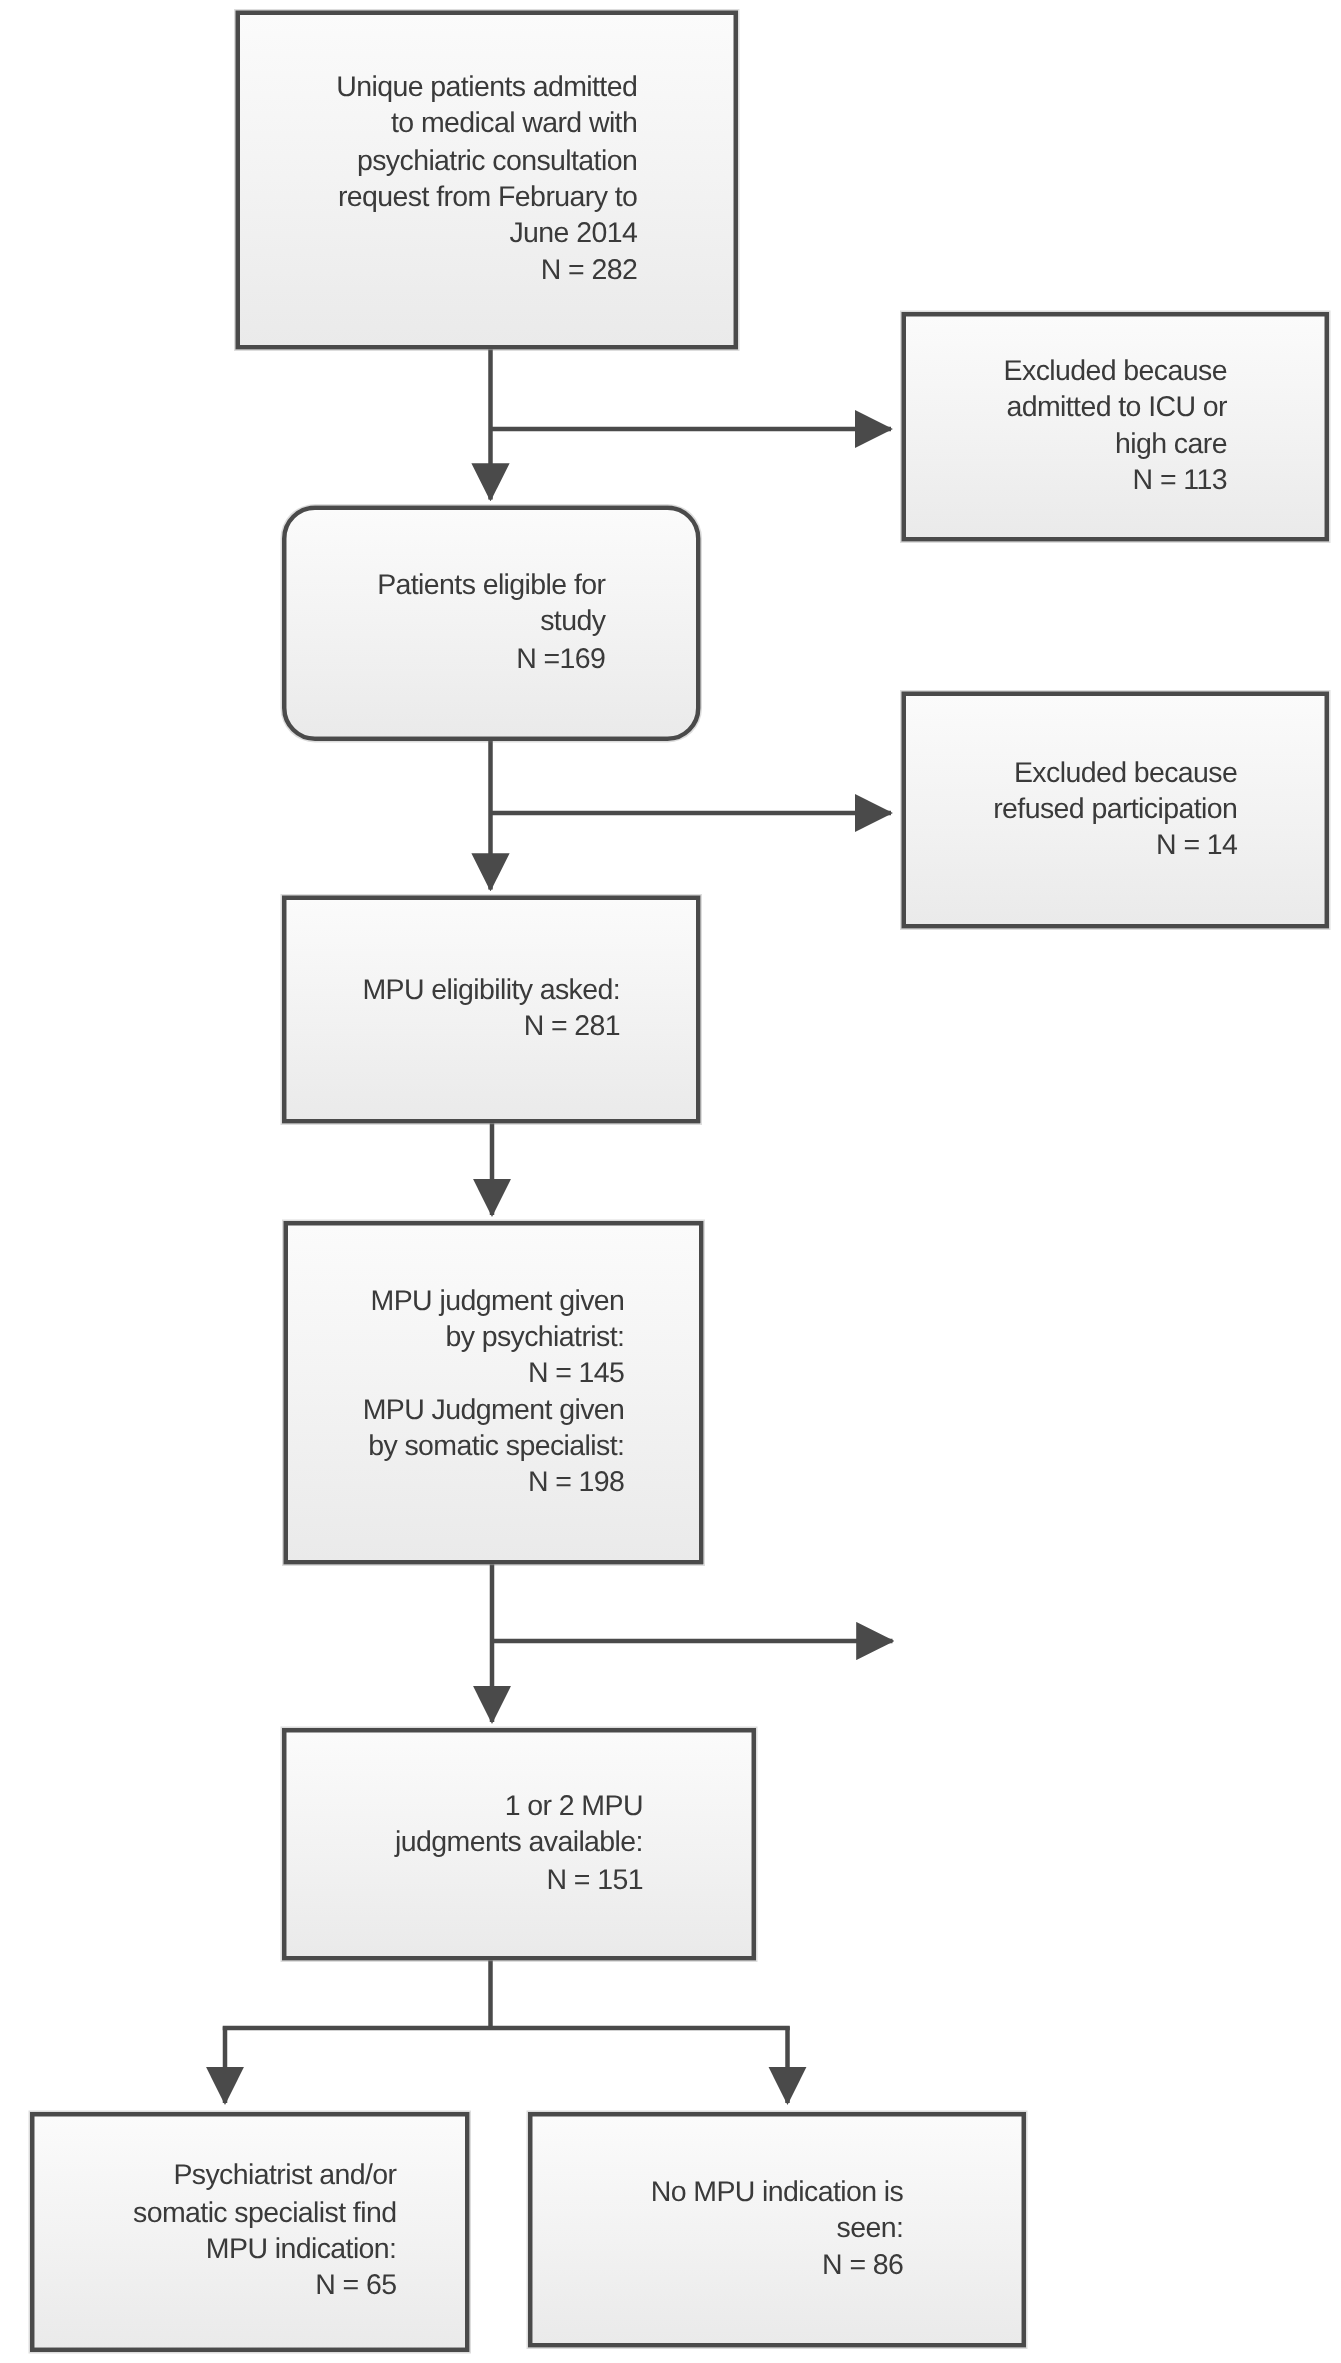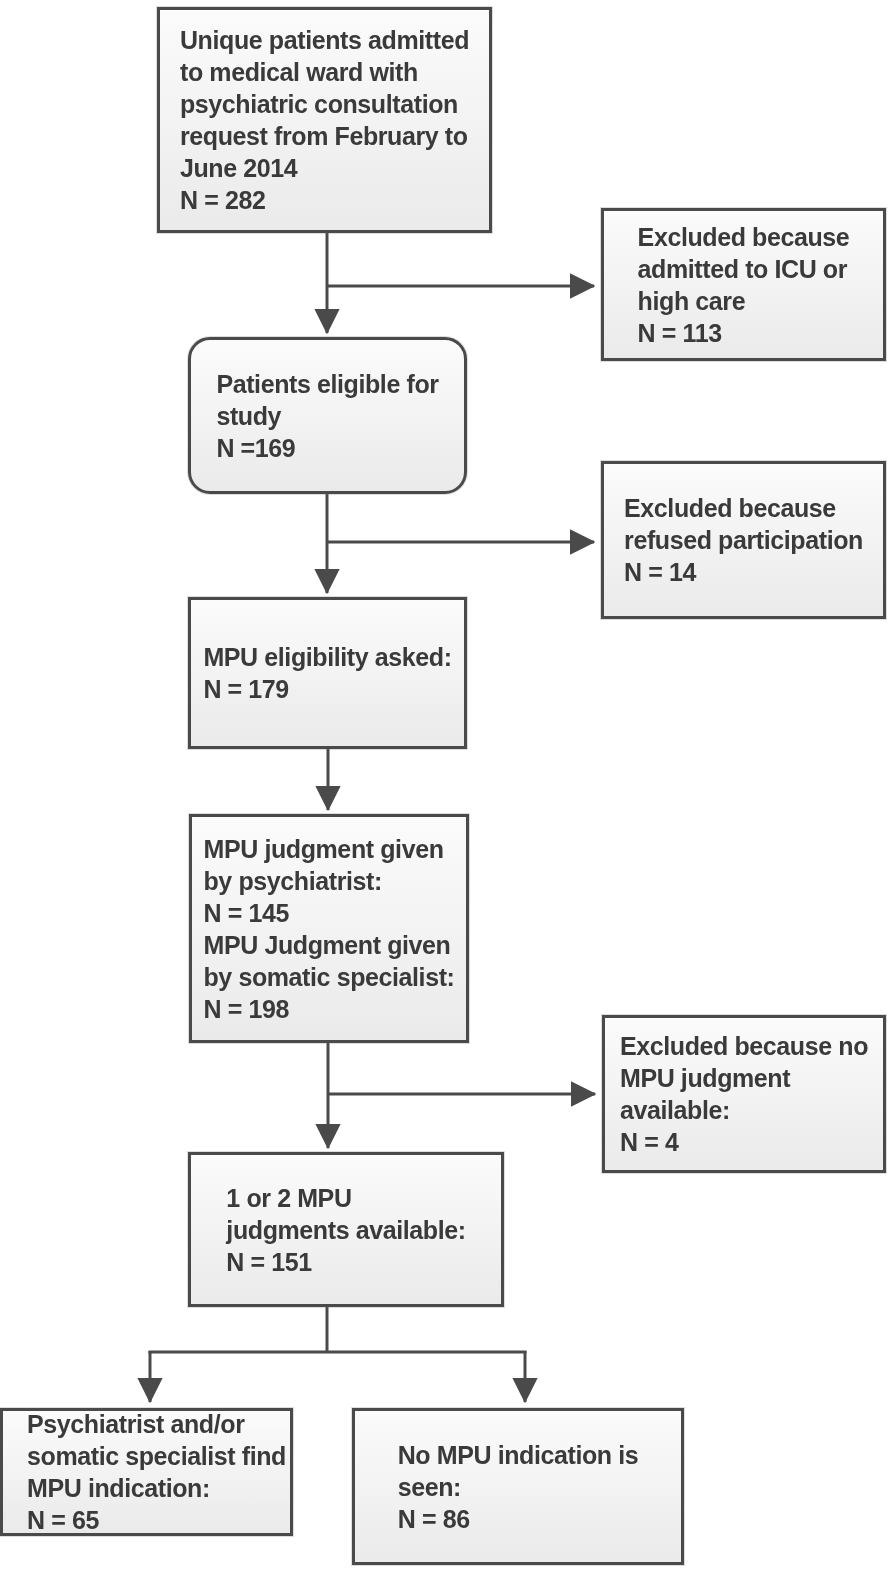--- a/index.html
+++ b/index.html
@@ -25,41 +25,41 @@
   }
   .node {
     position: absolute;
     box-sizing: border-box;
     border: 3px solid #4a4a4a;
     background: linear-gradient(180deg, #fbfbfb 0%, #f2f2f2 55%, #eaeaea 100%);
     box-shadow: 0 0 0 1px rgba(120,120,120,0.25);
     display: flex;
     align-items: center;
     justify-content: center;
-    text-align: left;
+    text-align: right;
     color: #3a3a3a;
-    font-weight: bold;
-    font-size: 25px;
+    font-weight: normal;
+    font-size: 19px;
     line-height: 1.28;
     letter-spacing: -0.4px;
     white-space: pre-line;
     padding: 4px;
   }
   
   #n-admitted      { left: 157px; top: 7px;    width: 335px; height: 226px; }
   #n-eligible      { left: 188px; top: 337px;  width: 279px; height: 157px; border-radius: 22px; }
   #n-asked         { left: 188px; top: 597px;  width: 279px; height: 152px; }
   #n-judgment      { left: 189px; top: 814px;  width: 280px; height: 229px; }
   #n-available     { left: 188px; top: 1152px; width: 316px; height: 155px; }
   
   #n-ex-icu        { left: 601px; top: 208px;  width: 285px; height: 153px; }
   #n-ex-refused    { left: 601px; top: 461px;  width: 285px; height: 158px; }
   #n-ex-nojudgment { left: 602px; top: 1015px; width: 284px; height: 158px; }
   
-  #n-indication    { left: 0;   top: 1408px; width: 293px; height: 128px; padding-left: 24px; }
+  #n-indication    { left: 20px;   top: 1408px; width: 293px; height: 160px; padding-left: 24px; }
   #n-noindication  { left: 352px; top: 1408px; width: 332px; height: 157px; }
 </style>
 </head>
 <body>
 
 <div id="stage">
 
   <svg id="connectors" viewBox="0 0 894 1575" xmlns="http://www.w3.org/2000/svg" aria-hidden="true">
     <defs>
       <marker id="arrowhead" viewBox="0 0 10 10" refX="9.5" refY="5" markerWidth="8.5" markerHeight="8.5" orient="auto">
@@ -103,33 +103,29 @@
 
   <div class="node" id="n-eligible">Patients eligible for
 study
 N =169</div>
 
   <div class="node" id="n-ex-refused">Excluded because
 refused participation
 N = 14</div>
 
   <div class="node" id="n-asked">MPU eligibility asked:
-N = 179</div>
+N = 281</div>
 
   <div class="node" id="n-judgment">MPU judgment given
 by psychiatrist:
 N = 145
 MPU Judgment given
 by somatic specialist:
 N = 198</div>
 
-  <div class="node" id="n-ex-nojudgment">Excluded because no
-MPU judgment
-available:
-N = 4</div>
 
   <div class="node" id="n-available">1 or 2 MPU
 judgments available:
 N = 151</div>
 
   <div class="node" id="n-indication">Psychiatrist and/or
 somatic specialist find
 MPU indication:
 N = 65</div>
 

